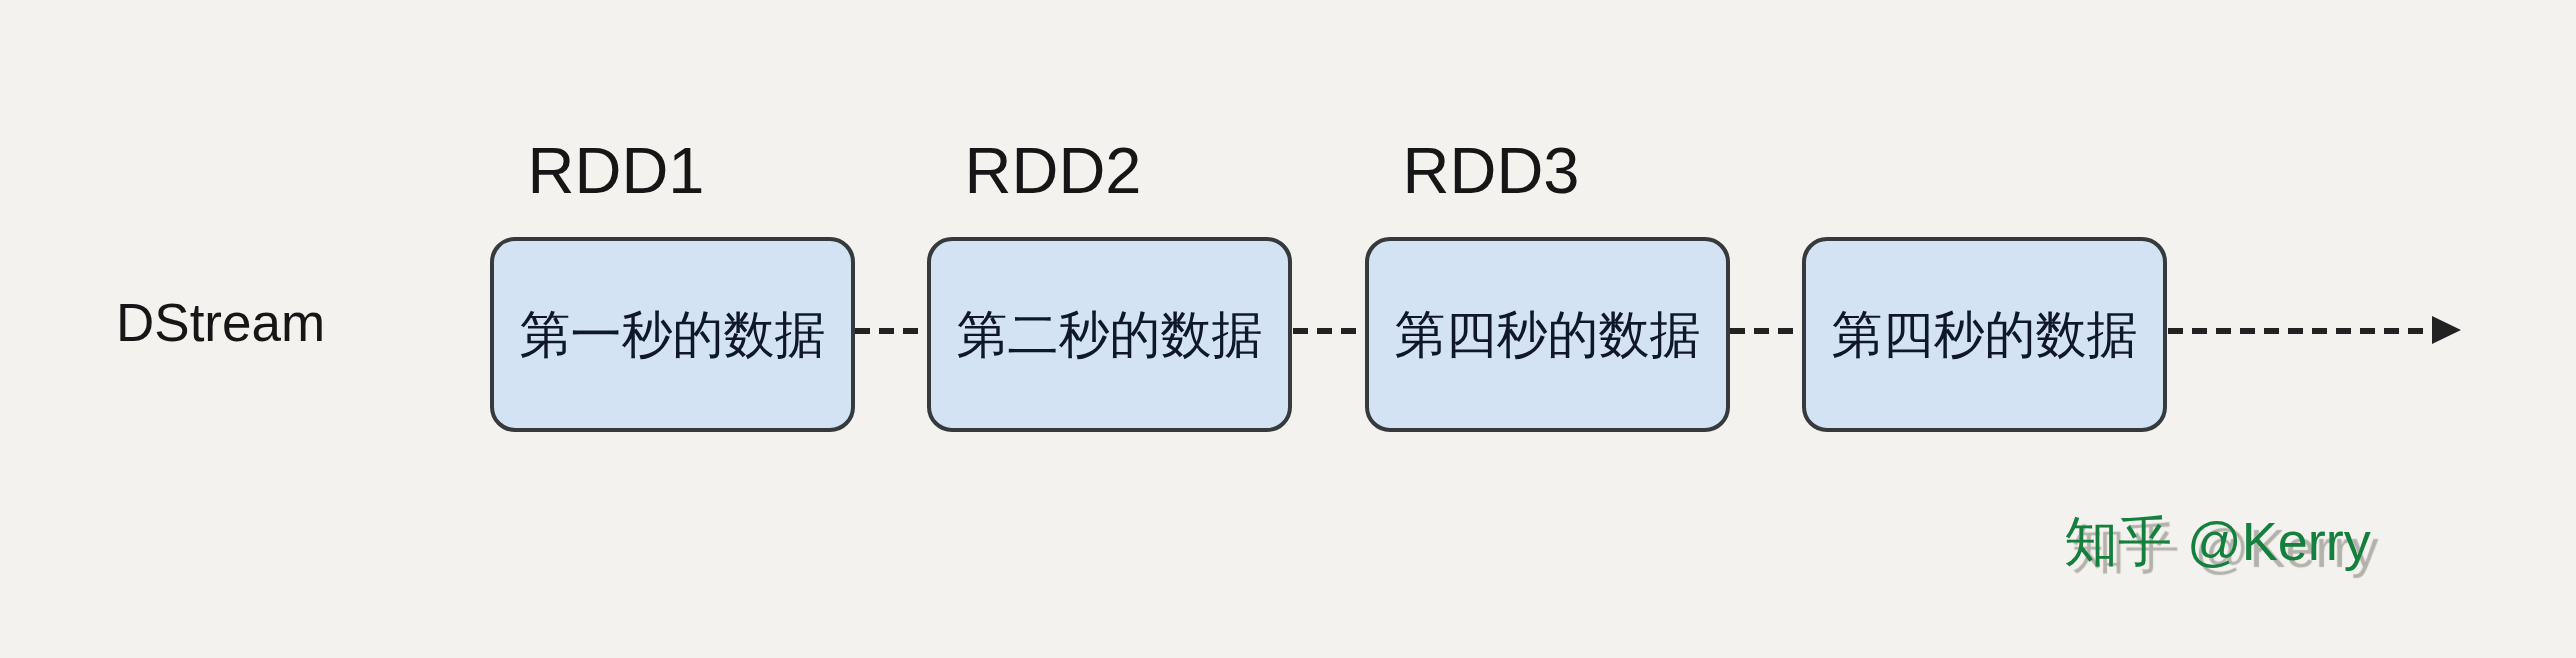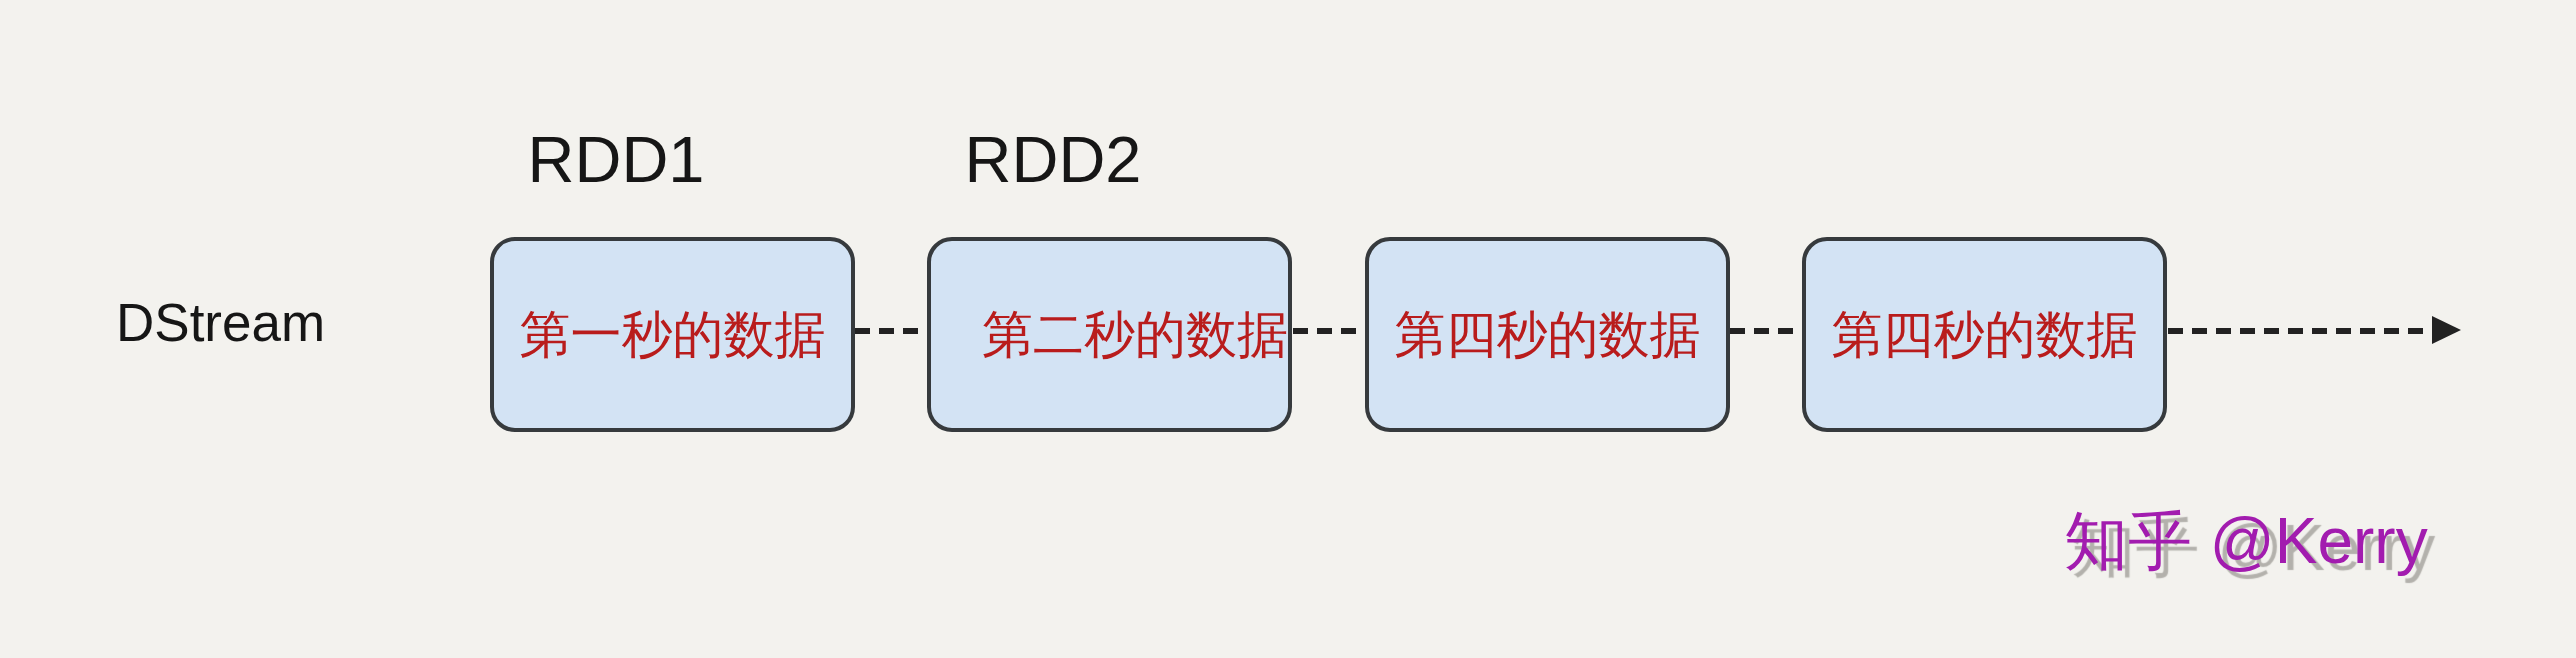--- a/index.html
+++ b/index.html
@@ -26,21 +26,21 @@
     font-size: 53px;
     line-height: 65px;
     color: #161616;
     letter-spacing: 0px;
     white-space: nowrap;
   }
 
   
   .rdd-label {
     position: absolute;
-    top: 127px;
+    top: 138px;
     width: 252px;
     text-align: center;
     font-size: 65px;
     line-height: 65px;
     color: #161616;
     white-space: nowrap;
   }
   .rl1 { left: 490px; }
   .rl2 { left: 927px; }
   .rl3 { left: 1365px; }
@@ -54,27 +54,27 @@
     height: 195px;
     box-sizing: border-box;
     background: #d3e3f4;
     border: 4.9px solid #363a3d;
     border-radius: 25px;
     display: flex;
     align-items: center;
     justify-content: center;
   }
   .b1 { left: 490px; }
-  .b2 { left: 927px; justify-content: flex-end; }
+  .b2 { left: 927px; }
   .b3 { left: 1365px; }
   .b4 { left: 1802px; font-family: Liberation Serif, serif; }
   .box-text {
     font-size: 51px;
     line-height: 54px;
-    color: #b91c1c;
+    color: #0f172a;
     white-space: nowrap;
   }
 
   
   .connector {
     position: absolute;
     top: 328px;
     height: 6px;
     background: repeating-linear-gradient(
       90deg,
@@ -100,36 +100,37 @@
     border-left: 29px solid #222222;
     border-top: 14.6px solid transparent;
     border-bottom: 14.6px solid transparent;
   }
 
   
   .watermark {
     position: absolute;
     left: 2064px;
     top: 498px;
-    font-size: 64px;
+    font-size: 54px;
     line-height: 87px;
-    color: #a21caf;
+    color: #15803d;
     text-shadow: 7.6px 7px 1.1px #b3b1ac;
     white-space: nowrap;
   }
 </style>
 </head>
 <body>
 
 <div class="canvas">
 
   <div class="dstream-label">DStream</div>
 
   <div class="rdd-label rl1">RDD1</div>
   <div class="rdd-label rl2">RDD2</div>
+  <div class="rdd-label rl3">RDD3</div>
 
   <div class="box b1">
     <span class="box-text">第一秒的数据</span>
   </div>
   <div class="box b2">
     <span class="box-text">第二秒的数据</span>
   </div>
   <div class="box b3">
     <span class="box-text">第四秒的数据</span>
   </div>

